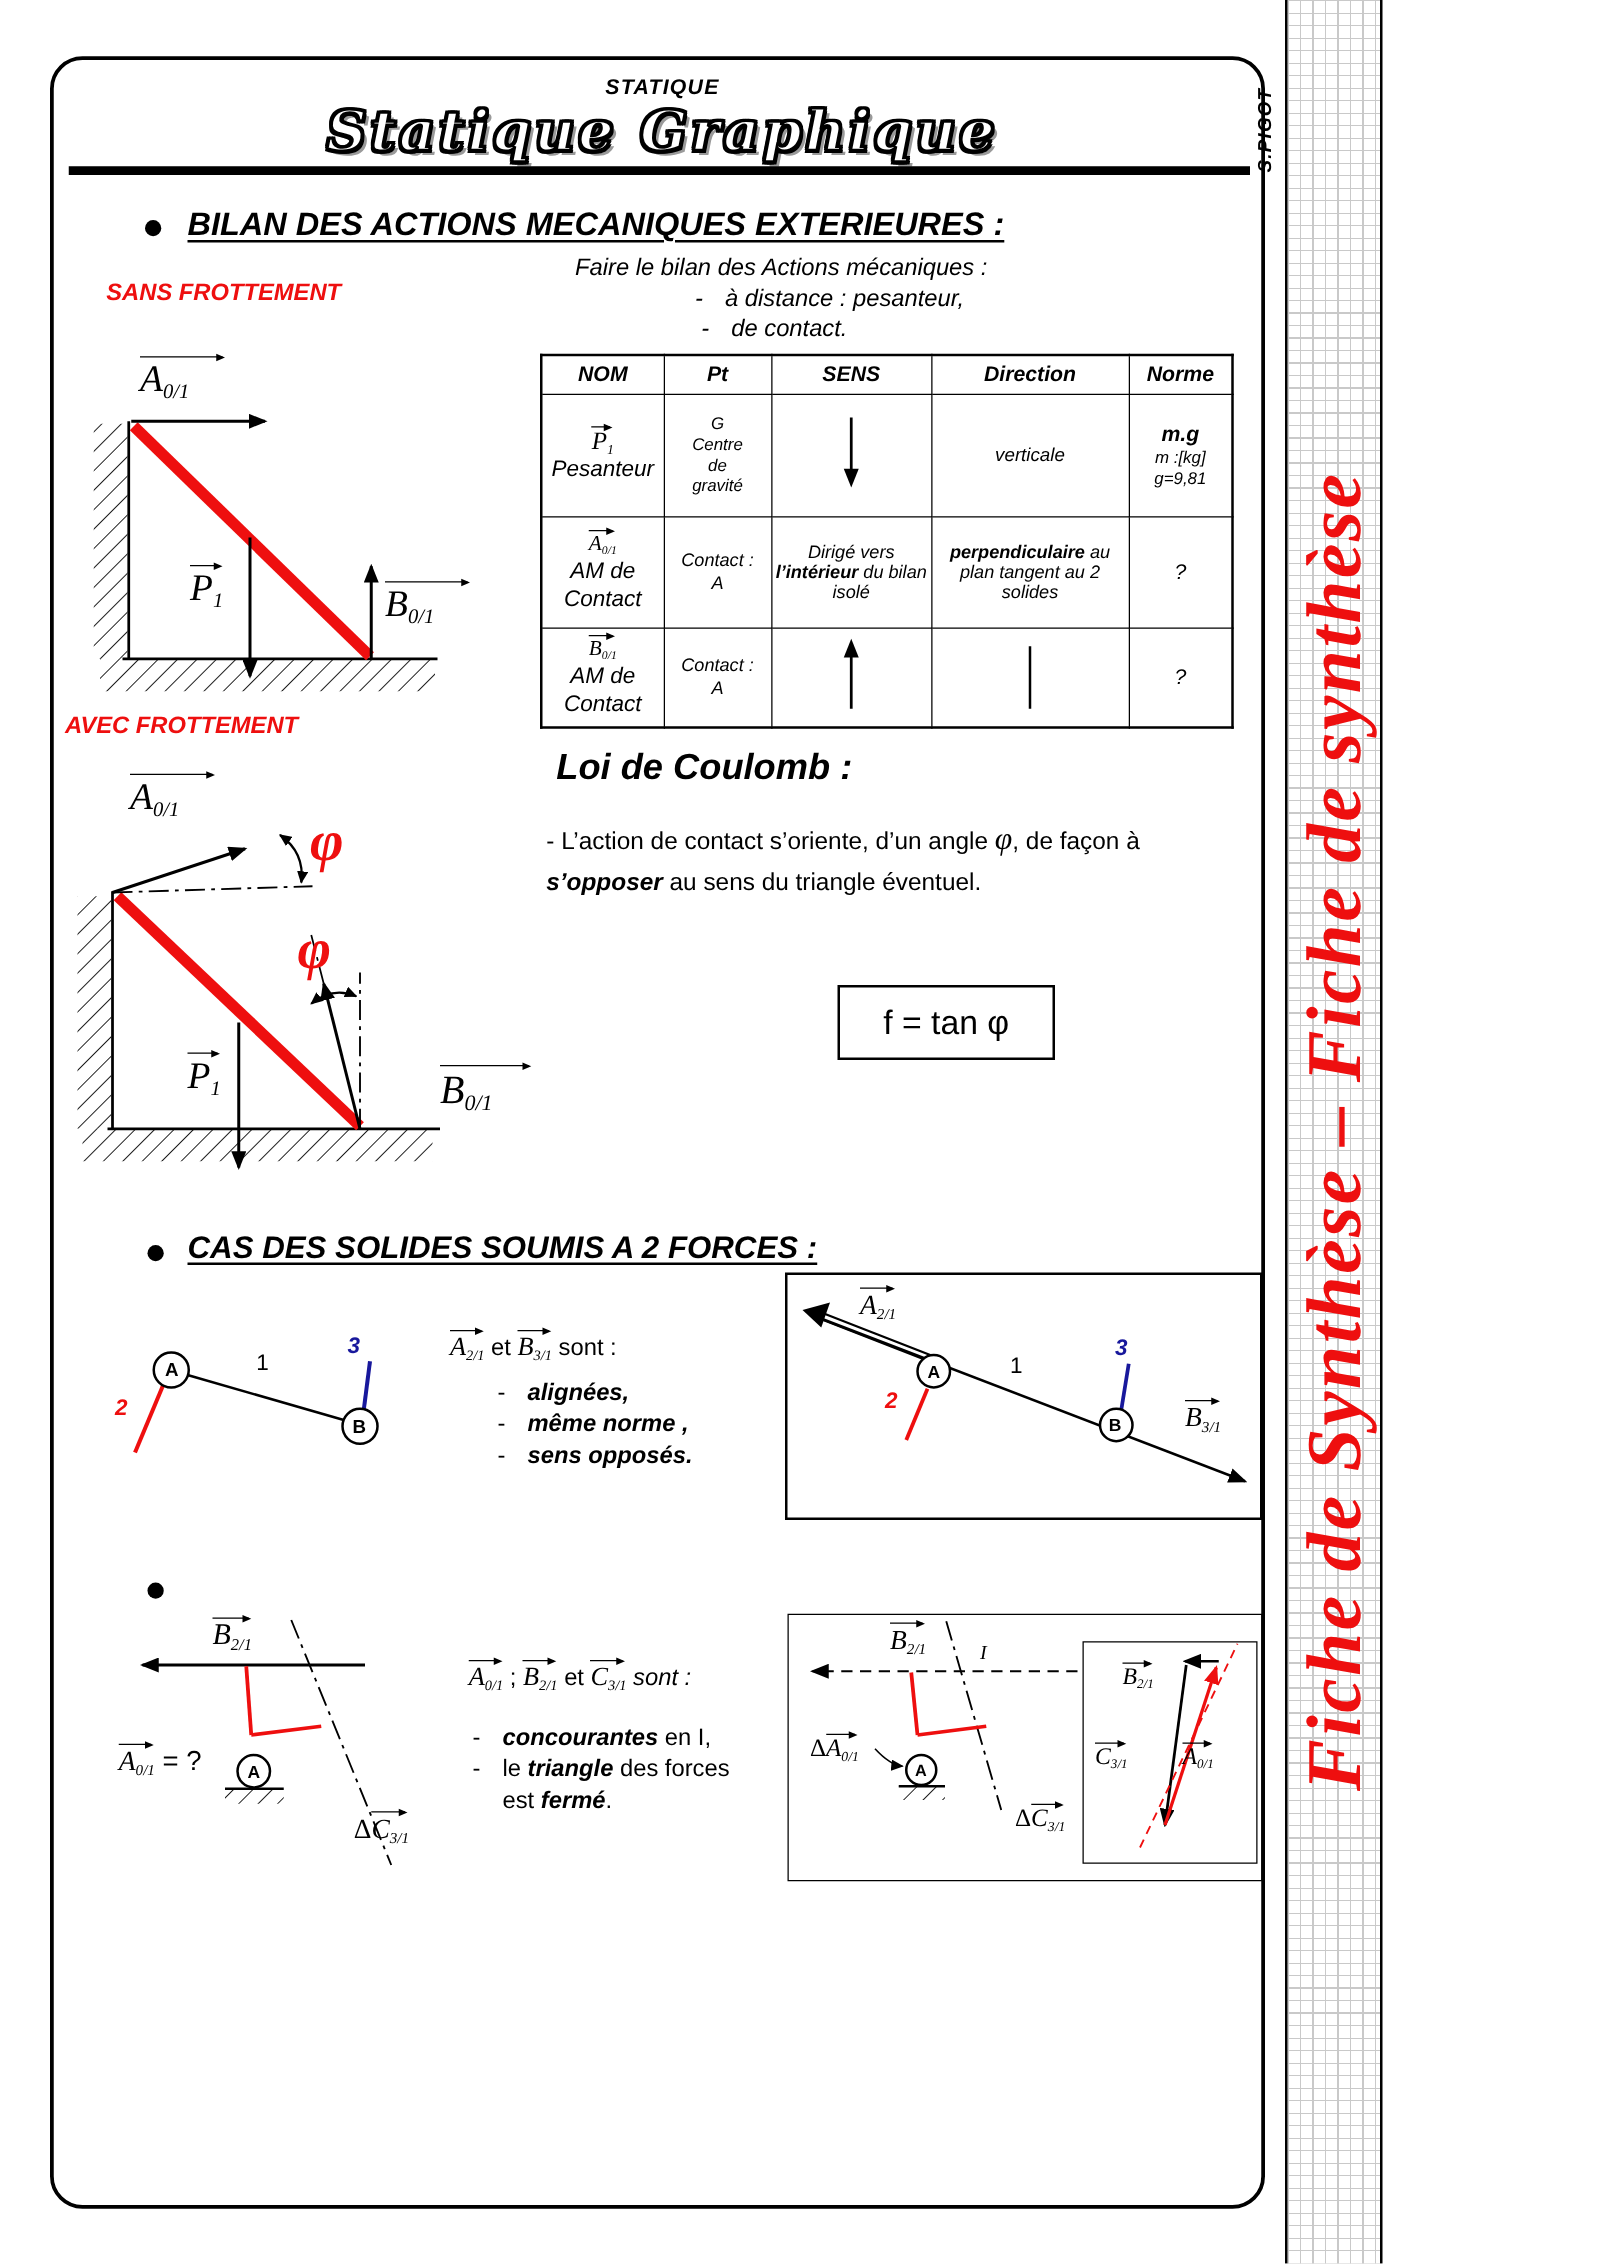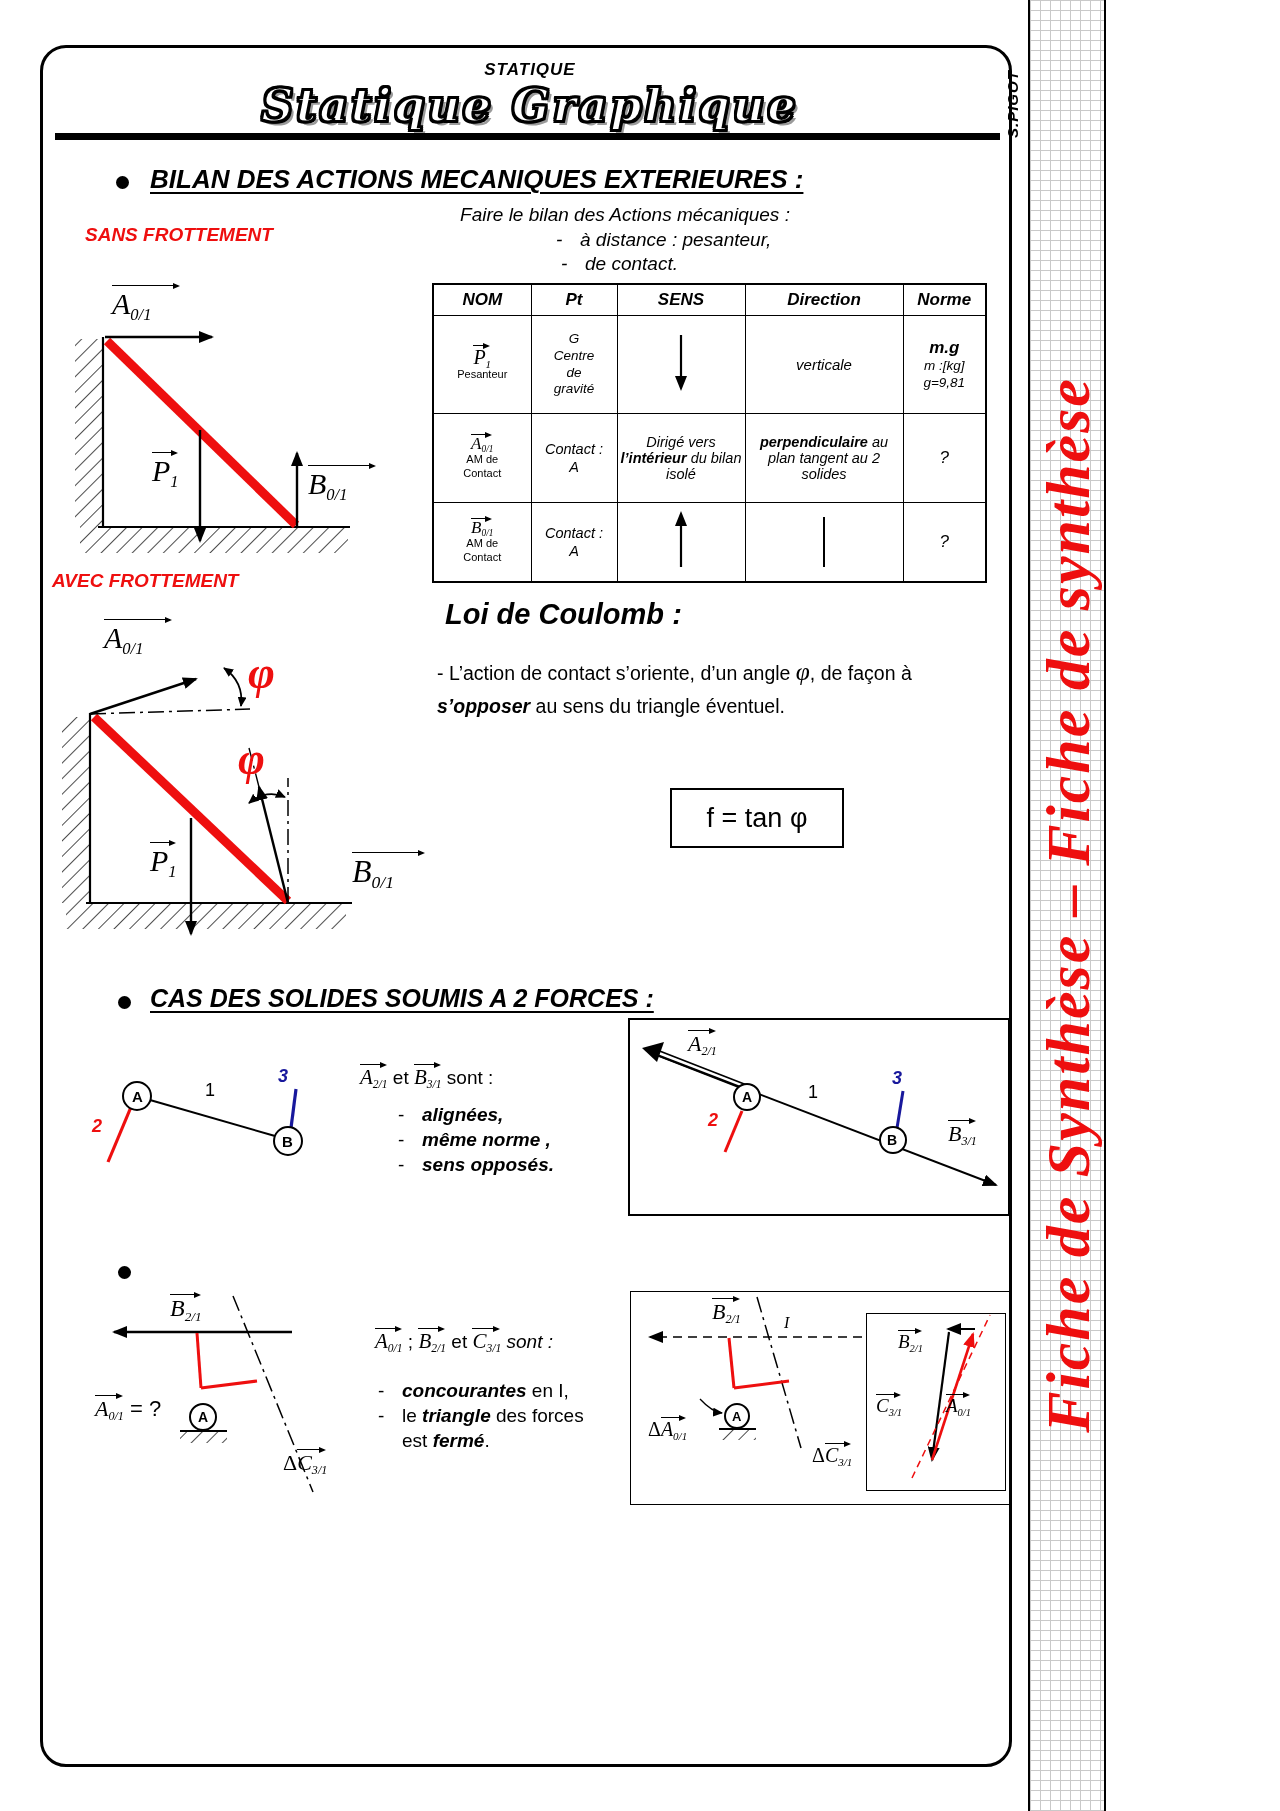--- a/index.html
+++ b/index.html
@@ -59,21 +59,21 @@
 
   .phi-label { position:absolute; color:var(--red); font-family:"Liberation Serif", serif;
                font-style:italic; font-weight:bold; font-size:46px; line-height:1; }
   .delta { font-style:normal; font-family:"Liberation Serif", serif; }
 
   
   .amtable { border-collapse:collapse; table-layout:fixed; width:553px; background:#fff; }
   .amtable th, .amtable td { border:1.6px solid #000; text-align:center; vertical-align:middle; padding:1px 3px; }
   .amtable { border:2.5px solid #000; }
   .amtable th { font-weight:bold; font-style:italic; font-size:17px; height:28px; }
-  .cellcap { display:block; font-size:11px; line-height:1.25; }
+  .cellcap { display:block; font-style:italic; font-size:18px; line-height:1.25; }
   .smline { display:block; font-style:italic; font-size:13.5px; line-height:1.25; }
 
   .boxed { border:2px solid #000; box-sizing:border-box; }
   .formula-box { left:636px; top:788px; width:170px; height:56px; border:2px solid #000;
        display:flex; align-items:center; justify-content:center; font-size:27px;margin-left:34px; }
 
   .joint-letter { position:absolute; font-weight:bold; font-size:15px; }
   .num-label { position:absolute; font-size:18px; }
   svg.overlay { position:absolute; left:0; top:0; pointer-events:none; }
 </style>
@@ -370,21 +370,21 @@
   </div>
   <div class="abs t19 z3" style="left:402px; top:1430px;">
     <span>est </span><span class="bi">fermé</span><span>.</span>
   </div>
 
   <div class="abs boxed z2" style="left:630px; top:1291px; width:380px; height:214px; border-width:1.5px;"></div>
   <div class="abs z3" style="left:712px; top:1300px;">
     <span class="vec" style="font-size:22px;"><span class="va"></span><span>B</span><sub>2/1</sub></span>
   </div>
   <div class="abs z3" style="left:784px; top:1314px; font-size:16px; font-family:'Liberation Serif',serif; font-style:italic;">I</div>
-  <div class="abs z3" style="left:648px; top:1388px; font-size:20px;margin-top:30px;">
+  <div class="abs z3" style="left:648px; top:1388px; font-size:20px;">
     <span class="delta">Δ</span><span class="vec" style="font-size:20px;"><span class="va"></span><span>A</span><sub>0/1</sub></span>
   </div>
   <div class="joint-letter z3" style="left:732px; top:1409px; font-size:13px;">A</div>
   <div class="abs z3" style="left:812px; top:1444px; font-size:20px;">
     <span class="delta">Δ</span><span class="vec" style="font-size:20px;"><span class="va"></span><span>C</span><sub>3/1</sub></span>
   </div>
 
   <div class="abs boxed z2" style="left:866px; top:1313px; width:140px; height:178px; border-width:1.5px; background:#fff;"></div>
   <svg class="overlay z2" width="1280" height="1811" viewBox="0 0 1280 1811">
     <line x1="975" y1="1329" x2="948" y2="1329" stroke="#000" stroke-width="2" marker-end="url(#ah)"></line>

